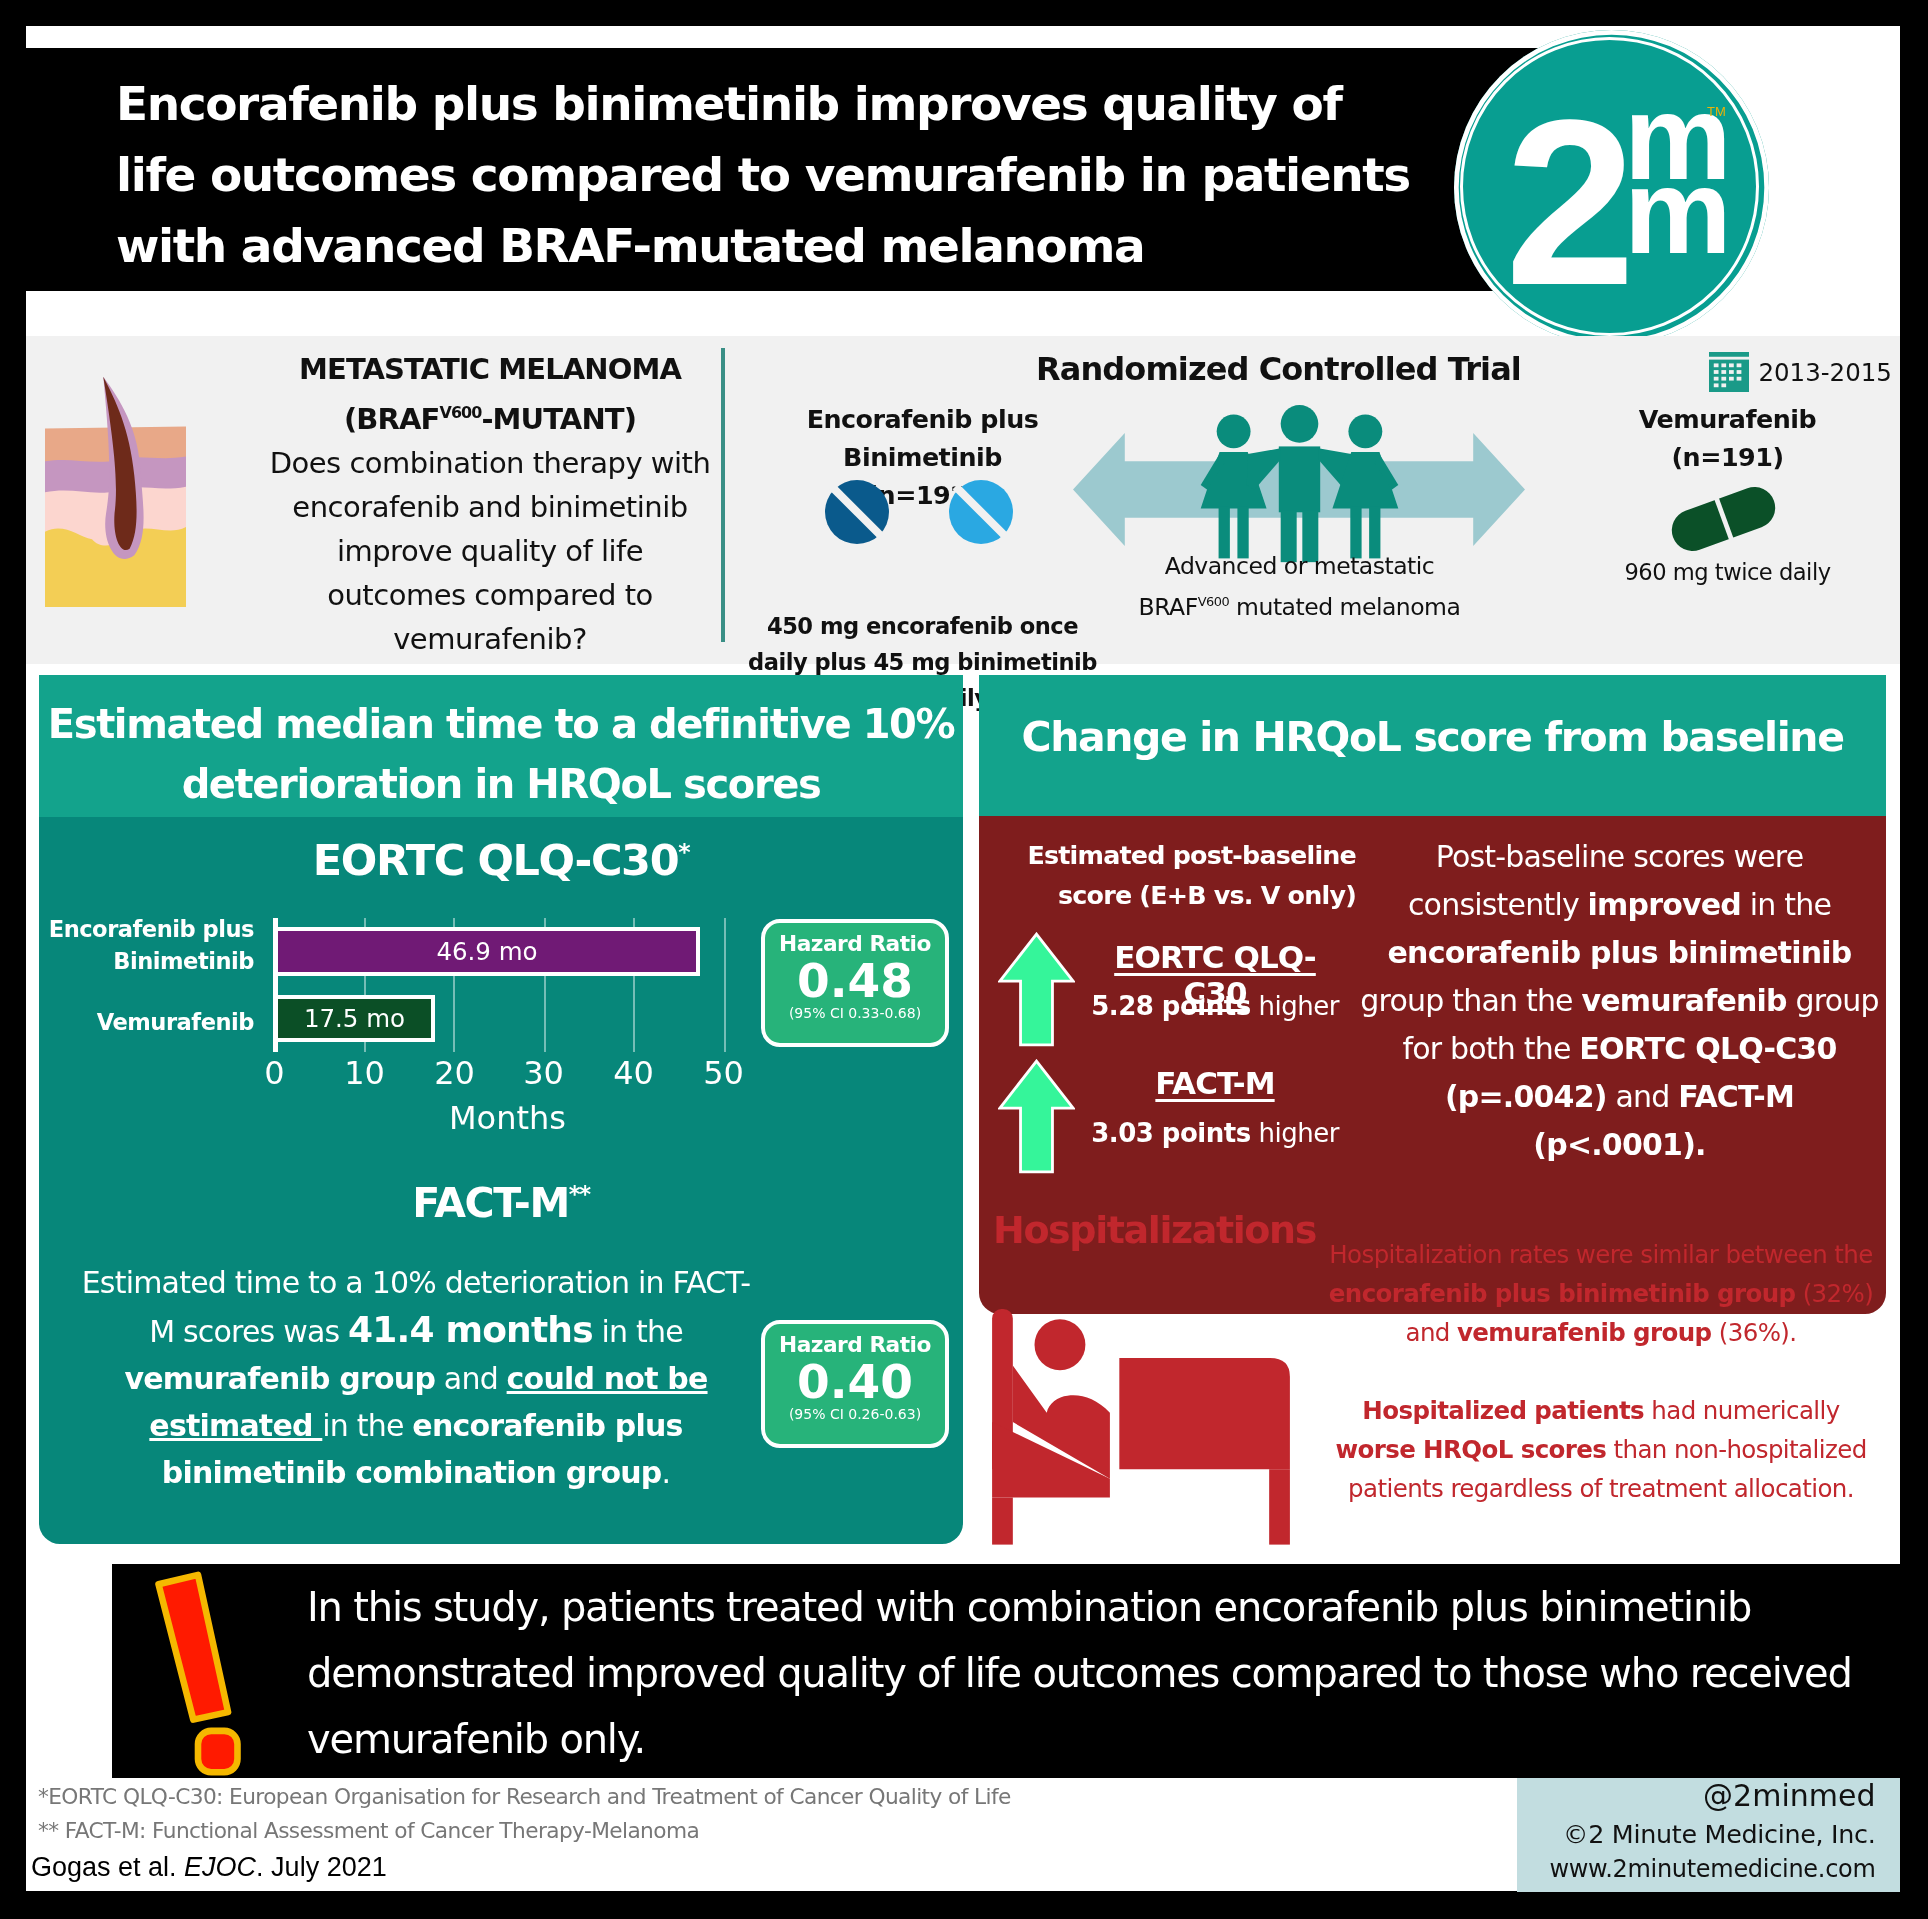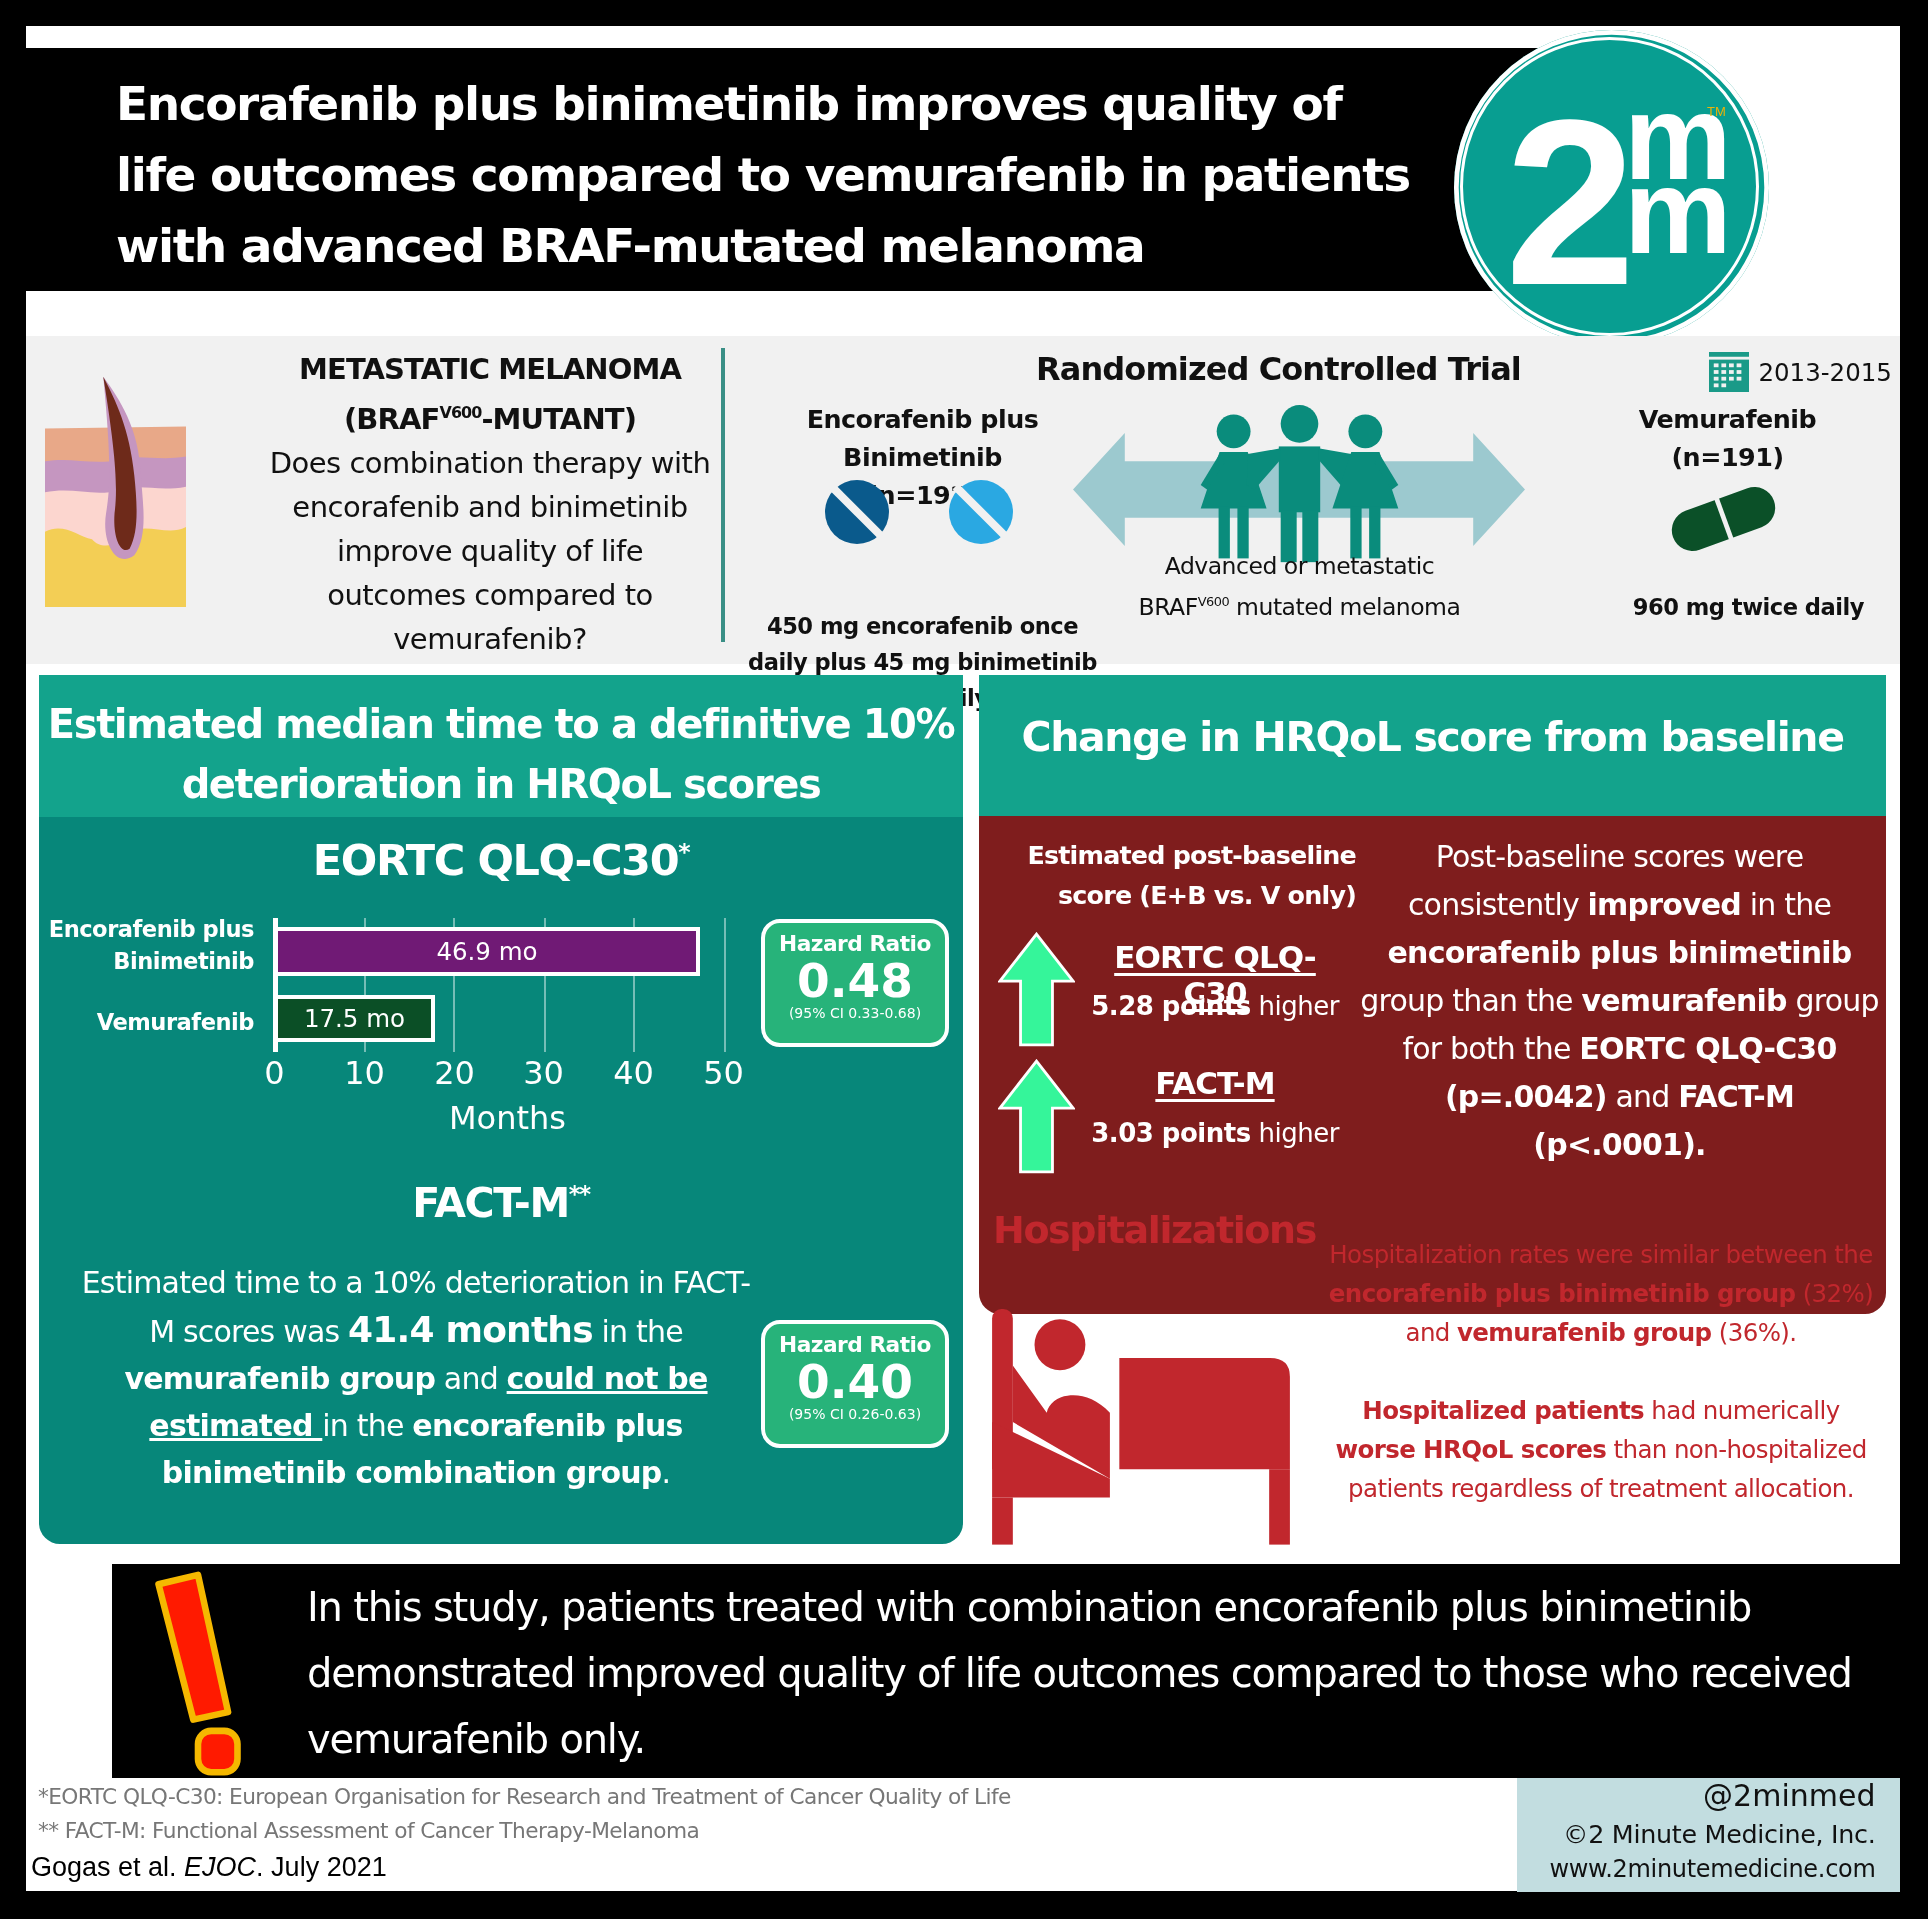--- a/index.html
+++ b/index.html
@@ -31,21 +31,21 @@
   #pill-enc{left:825px;top:480px;background:#0a5a8c;}
   #pill-bin{left:949px;top:480px;background:#2aa8e2;}
   .pill-slash{position:absolute;left:28px;top:-3.8px;width:7.5px;height:72px;background:#f1f1f1;transform:rotate(-45deg);}
   #arrow{left:1073px;top:433px;width:452px;height:113px;}
   #people{left:1196px;top:405px;width:207px;height:160px;}
   #pop{left:1111px;top:548px;width:377px;text-align:center;font-family:"DejaVu Sans",sans-serif;font-size:23.5px;line-height:36px;color:#111;letter-spacing:-0.5px;}
   #dates{left:1709px;top:352px;font-family:"DejaVu Sans",sans-serif;font-size:24.5px;color:#111;display:flex;align-items:center;gap:9.4px;}
   #cal{width:40px;height:40px;}
   #arm2{left:1591px;top:400px;width:273px;text-align:center;font-family:"DejaVu Sans",sans-serif;color:#111;}
   #arm2 .n{font-weight:bold;font-size:25.4px;line-height:38px;letter-spacing:-0.5px;}
-  #arm2 .d{font-weight:bold;font-size:22.6px;line-height:36px;letter-spacing:-0.5px;margin-top:113px;text-align:right;}
+  #arm2 .d{font-weight:normal;font-size:22.6px;line-height:36px;letter-spacing:-0.5px;margin-top:78px;}
   #capsule{left:1667px;top:485px;width:113px;height:68px;}
   
   #lp{left:39px;top:675px;width:924px;height:869px;background:#07877a;border-radius:0 0 21px 21px;overflow:hidden;}
   #lp-head{left:0;top:0;width:924px;height:142px;background:#13a38c;}
   #lp-title{left:0;top:19px;width:924px;text-align:center;color:#fff;font-family:"DejaVu Sans",sans-serif;font-weight:bold;font-size:40px;line-height:60px;letter-spacing:-1.4px;}
   #eortc-title{left:0;top:160px;width:924px;text-align:center;color:#fff;font-family:"DejaVu Sans",sans-serif;font-weight:bold;font-size:43px;letter-spacing:-1.4px;}
   .cat-label{color:#fff;font-family:"DejaVu Sans",sans-serif;font-weight:bold;font-size:22.6px;line-height:32px;text-align:right;letter-spacing:-0.5px;}
   .gridline{width:1.9px;background:rgba(255,255,255,.45);}
   .axis{width:4.7px;background:#fff;}
   .bar{box-sizing:border-box;border:4.7px solid #fff;color:#fff;font-family:"DejaVu Sans",sans-serif;font-size:24.5px;display:flex;align-items:center;justify-content:center;}

